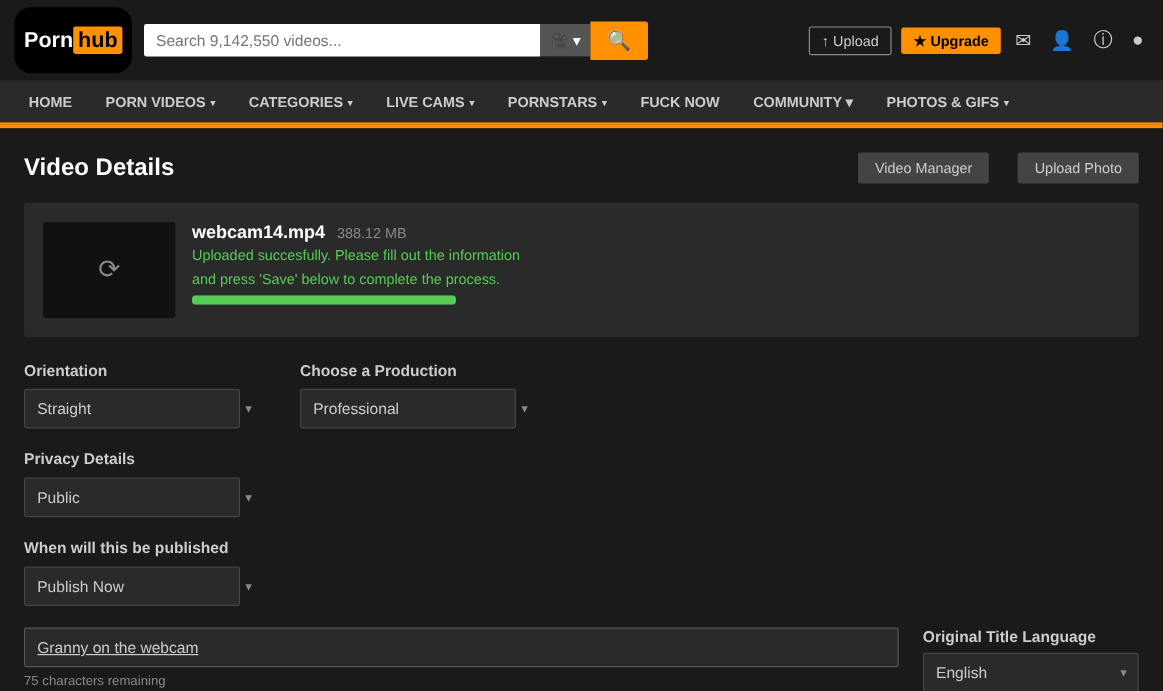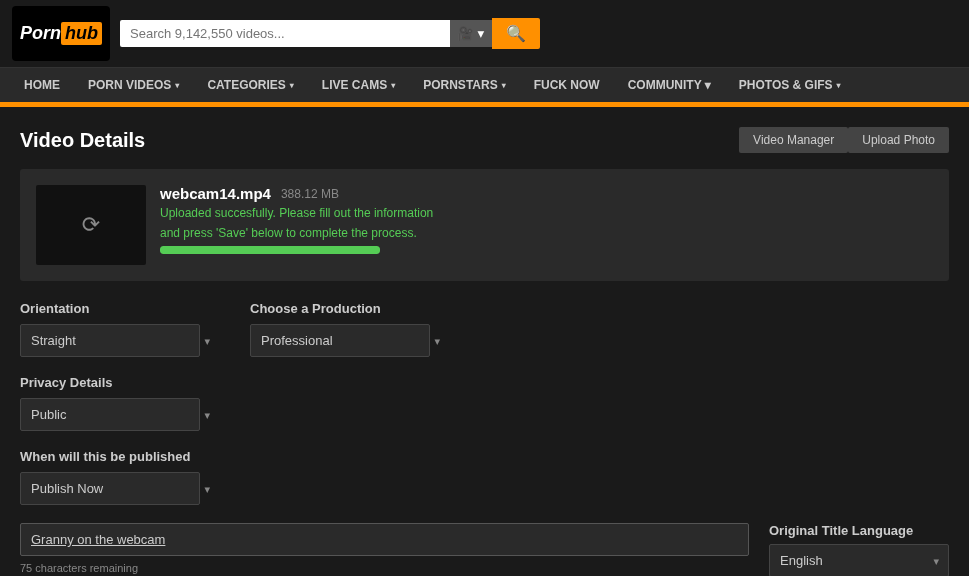--- a/index.html
+++ b/index.html
@@ -1,20 +1,20 @@
 <!DOCTYPE html>
 <html><head>
   <meta charset="utf-8">
   <style>
     * { box-sizing: border-box; margin: 0; padding: 0; }
     body { background: #1a1a1a; color: #ccc; font-family: Arial, sans-serif; font-size: 13px; width: 969px; }
 
     
     .header { background: #1a1a1a; display: flex; align-items: center; padding: 6px 12px; gap: 10px; border-bottom: 1px solid #333; }
-    .logo { background: #000; padding: 16px 8px; border-radius: 4px; display: flex; align-items: center; gap: 0; font-style: italic; }
+    .logo { background: #000; padding: 16px 8px; border-radius: 14px; display: flex; align-items: center; gap: 0; }
     .logo-porn { color: #fff; font-weight: bold; font-size: 18px; }
     .logo-hub { background: #ff9000; color: #000; font-weight: bold; font-size: 18px; padding: 1px 4px; border-radius: 2px; }
     .search-bar { display: flex; align-items: center; flex: 1; max-width: 420px; }
     .search-input { background: #fff; border: none; padding: 6px 10px; font-size: 13px; width: 100%; border-radius: 2px 0 0 2px; color: #333; }
     .search-cam-btn { background: #555; border: none; padding: 6px 8px; color: #fff; cursor: pointer; display: flex; align-items: center; gap: 3px; }
     .search-btn { background: #ff9000; border: none; padding: 6px 14px; color: #fff; cursor: pointer; font-size: 16px; border-radius: 0 2px 2px 0; }
     .header-actions { display: flex; align-items: center; gap: 8px; margin-left: auto; }
     .upload-btn { background: transparent; border: 1px solid #888; color: #ccc; padding: 4px 10px; border-radius: 2px; cursor: pointer; font-size: 12px; }
     .upgrade-btn { background: #ff9000; border: none; color: #000; padding: 4px 10px; border-radius: 2px; cursor: pointer; font-weight: bold; font-size: 12px; display: flex; align-items: center; gap: 4px; }
     .icon-btn { background: transparent; border: none; color: #ccc; cursor: pointer; font-size: 16px; padding: 2px 4px; }
@@ -23,21 +23,21 @@
     .nav { background: #2a2a2a; display: flex; align-items: center; padding: 0 10px; border-bottom: 2px solid #ff9000; }
     .nav-item { color: #ccc; padding: 10px 14px; font-size: 12px; font-weight: bold; text-transform: uppercase; cursor: pointer; display: flex; align-items: center; gap: 4px; white-space: nowrap; }
     .nav-item .caret { font-size: 8px; }
 
     
     .orange-bar { background: #ff9000; height: 3px; }
 
     
     .main { background: #1a1a1a; padding: 20px; }
     .section-title { font-size: 20px; color: #fff; font-weight: bold; margin-bottom: 16px; display: flex; align-items: center; justify-content: space-between; }
-    .section-actions { display: flex; gap: 0; }
+    .section-actions { display: flex; gap: 24px; }
     .action-btn { background: #444; border: none; color: #ccc; padding: 6px 14px; border-radius: 2px; cursor: pointer; font-size: 12px; }
 
     
     .video-card { background: #2a2a2a; padding: 16px; border-radius: 3px; margin-bottom: 20px; display: flex; align-items: flex-start; gap: 14px; }
     .video-thumb { width: 110px; height: 80px; background: #111; display: flex; align-items: center; justify-content: center; flex-shrink: 0; border-radius: 2px; }
     .spinner { font-size: 22px; color: #888; animation: spin 1.2s linear infinite; }
     @keyframes spin { from { transform: rotate(0deg); } to { transform: rotate(360deg); } }
     .video-info { flex: 1; }
     .video-filename { color: #fff; font-weight: bold; font-size: 15px; margin-bottom: 4px; display: flex; align-items: center; gap: 10px; }
     .video-size { color: #888; font-size: 12px; font-weight: normal; }
@@ -70,20 +70,28 @@
     <span class="logo-hub">hub</span>
   </div>
   <div class="search-bar">
     <input class="search-input" type="text" value="" placeholder="Search 9,142,550 videos..." style="">
     <button class="search-cam-btn">
       <span>🎥</span>
       <span>▾</span>
     </button>
     <button class="search-btn">🔍</button>
   </div>
+  <div class="header-actions">
+    <button class="upload-btn">↑ Upload</button>
+    <button class="upgrade-btn">★ Upgrade</button>
+    <button class="icon-btn">✉</button>
+    <button class="icon-btn">👤</button>
+    <button class="icon-btn">ⓘ</button>
+    <button class="icon-btn">●</button>
+  </div>
 </div>
 
 <div class="nav">
   <div class="nav-item">HOME</div>
   <div class="nav-item">PORN VIDEOS <span class="caret">▾</span></div>
   <div class="nav-item">CATEGORIES <span class="caret">▾</span></div>
   <div class="nav-item">LIVE CAMS <span class="caret">▾</span></div>
   <div class="nav-item">PORNSTARS <span class="caret">▾</span></div>
   <div class="nav-item">FUCK NOW</div>
   <div class="nav-item">COMMUNITY ▾</div>

